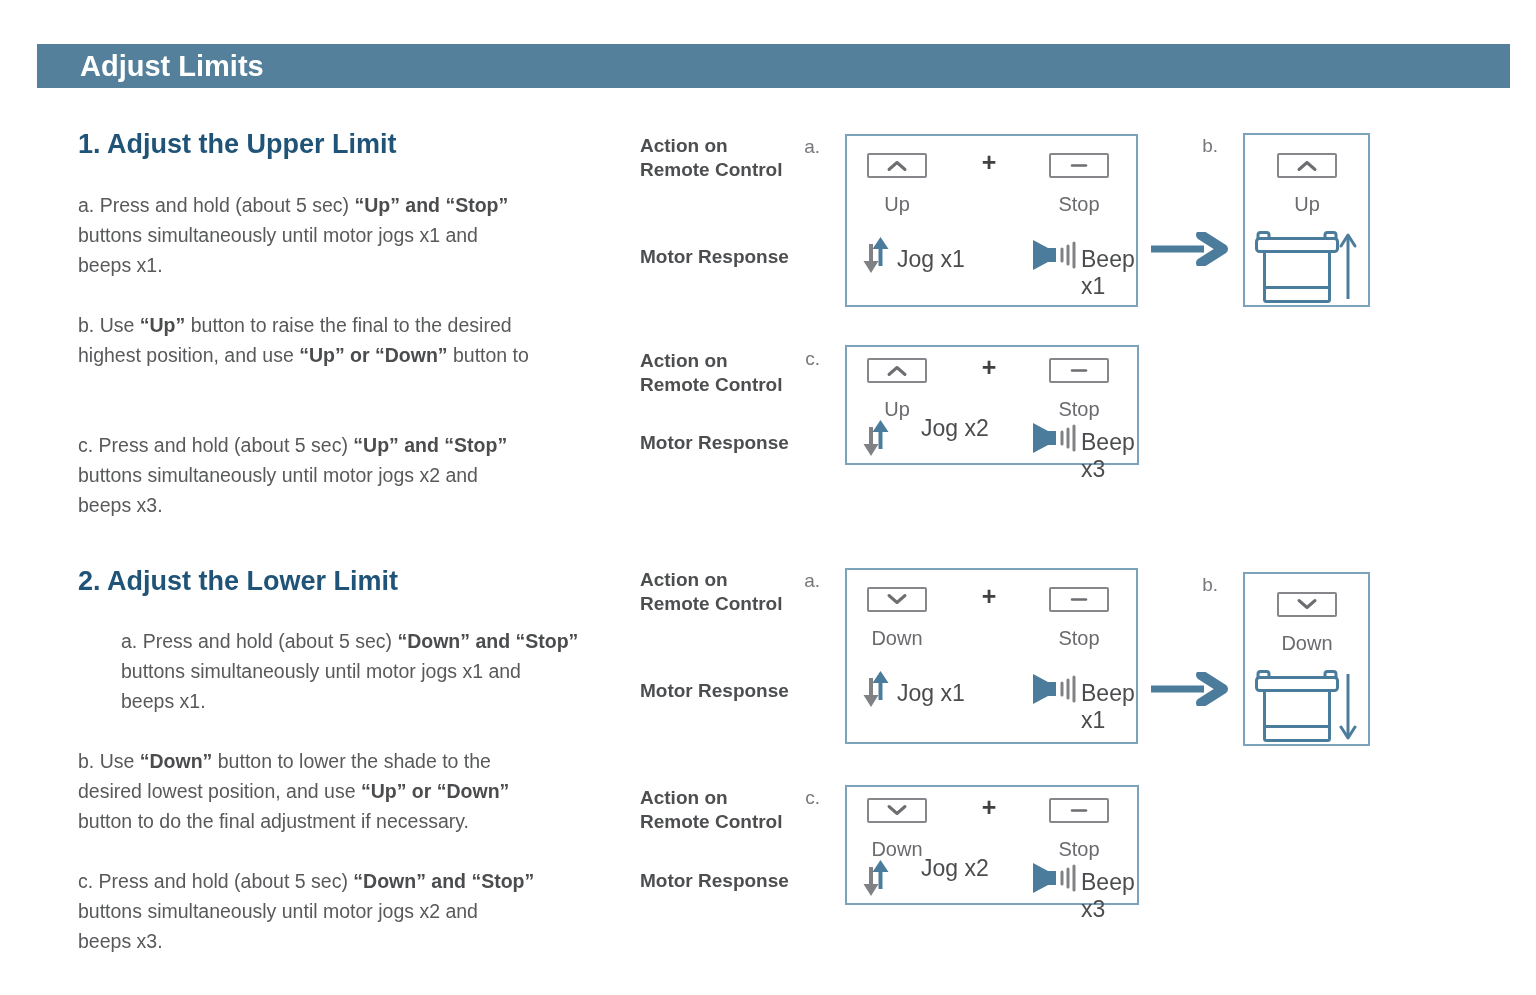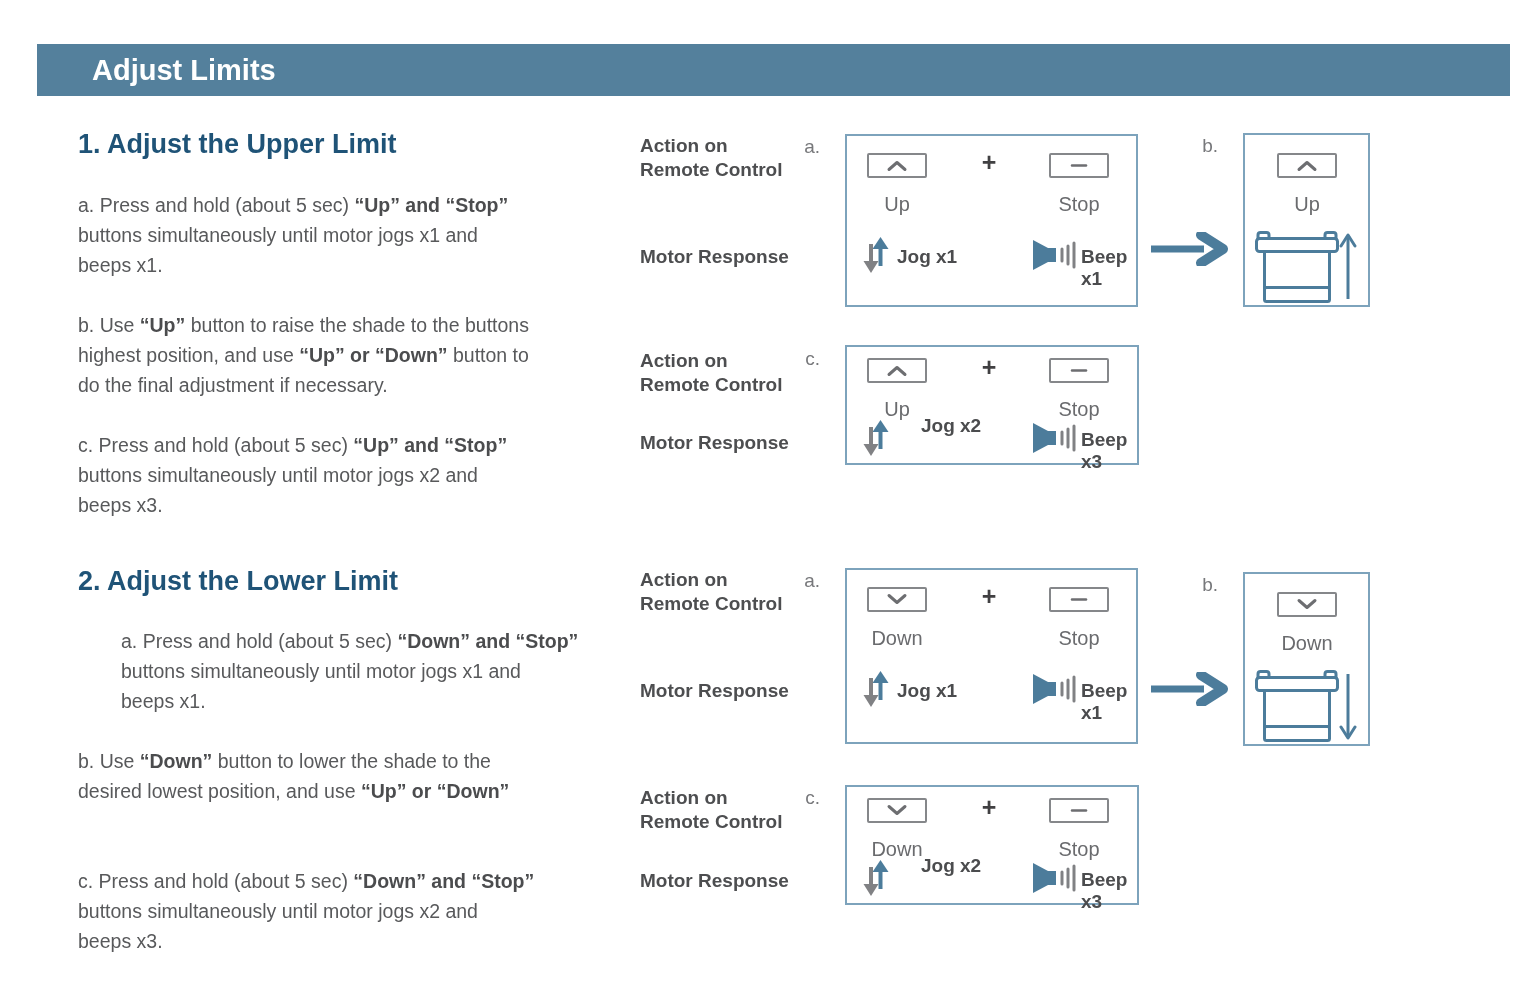--- a/index.html
+++ b/index.html
@@ -12,22 +12,22 @@
     --tag-text:#77787B; --plus-text:#414042;
     --steel-blue:#4C7C9B; --gray-icon:#808184;
   }
   *{margin:0;padding:0;box-sizing:border-box;}
   html,body{background:#fff;}
   body{
     width:1536px;height:995px;position:relative;overflow:hidden;
     font-family:"Liberation Sans","DejaVu Sans",sans-serif;
   }
   .header-bar{
-    position:absolute;left:37px;top:44px;width:1473px;height:52px;
-    background:var(--header-bg);display:flex;align-items:center;padding-left:12px;
+    position:absolute;left:37px;top:44px;width:1473px;height:44px;
+    background:var(--header-bg);display:flex;align-items:center;
   }
   .header-title{
     color:var(--header-text);font-size:29px;font-weight:bold;padding-left:43px;
   }
   .section-heading{
     position:absolute;left:78px;width:560px;
     color:var(--section-heading);font-size:27px;font-weight:bold;
   }
   .para{
     position:absolute;left:78px;width:566px;
@@ -54,21 +54,21 @@
     position:absolute;width:60px;text-align:center;
     color:var(--button-label);font-size:20px;margin-top:13px;
   }
   .btn-label.wide{width:84px;margin-left:-12px;}
   .plus-sign{
     position:absolute;width:28px;text-align:center;
     color:var(--plus-text);font-size:25px;font-weight:bold;
   }
   .resp-text{
     position:absolute;color:var(--body-bold);
-    font-size:19px;font-weight:bold;
+    font-size:23px;font-weight:normal;
   }
   .glyph{display:inline-flex;align-items:center;justify-content:center;line-height:0;}
   .glyph.abs{position:absolute;}
   
   .tall .btn-left{left:20px;top:17px;}
   .tall .lbl-left{left:20px;top:44px;}
   .tall .plus-sign{left:128px;top:12px;}
   .tall .btn-right{left:202px;top:17px;}
   .tall .lbl-right{left:202px;top:44px;}
   .tall .jog-icon{left:16px;top:100px;}
@@ -93,26 +93,26 @@
 </style>
 </head>
 <body>
 
 <div class="header-bar">
   <div class="header-title">Adjust Limits</div>
 </div>
 
 <div class="section-heading" style="top:129px;">1. Adjust the Upper Limit</div>
 <div class="para" style="top:190px;"><span>a. Press and hold (about 5 sec) </span><b>“Up” and “Stop”</b><br><span>buttons simultaneously until motor jogs x1 and</span><br><span>beeps x1.</span></div>
-<div class="para" style="top:310px;"><span>b. Use </span><b>“Up”</b><span> button to raise the shade to the buttons</span><br><span>highest position, and use </span><b>“Up” or “Down”</b><span> button to</span><br><span>do the final adjustment if necessary.</span></div>
+<div class="para" style="top:310px;"><span>b. Use </span><b>“Up”</b><span> button to raise the final to the desired</span><br><span>highest position, and use </span><b>“Up” or “Down”</b><span> button to</span><br></div>
 <div class="para" style="top:430px;"><span>c. Press and hold (about 5 sec) </span><b>“Up” and “Stop”</b><br><span>buttons simultaneously until motor jogs x2 and</span><br><span>beeps x3.</span></div>
 
 <div class="section-heading" style="top:566px;">2. Adjust the Lower Limit</div>
 <div class="para" style="top:626px;margin-left:43px;"><span>a. Press and hold (about 5 sec) </span><b>“Down” and “Stop”</b><br><span>buttons simultaneously until motor jogs x1 and</span><br><span>beeps x1.</span></div>
-<div class="para" style="top:746px;"><span>b. Use </span><b>“Down”</b><span> button to lower the shade to the</span><br><span>desired lowest position, and use </span><b>“Up” or “Down”</b><br></div>
+<div class="para" style="top:746px;"><span>b. Use </span><b>“Down”</b><span> button to lower the shade to the</span><br><span>desired lowest position, and use </span><b>“Up” or “Down”</b><br><span>button to do the final adjustment if necessary.</span></div>
 <div class="para" style="top:866px;"><span>c. Press and hold (about 5 sec) </span><b>“Down” and “Stop”</b><br><span>buttons simultaneously until motor jogs x2 and</span><br><span>beeps x3.</span></div>
 
 <div class="diag-label" style="top:134px;">
   <span>Action on</span><br>
   <span>Remote Control</span>
 </div>
 <div class="diag-label" style="top:245px;">Motor Response</div>
 
 <div class="diag-label" style="top:349px;">
   <span>Action on</span><br>

